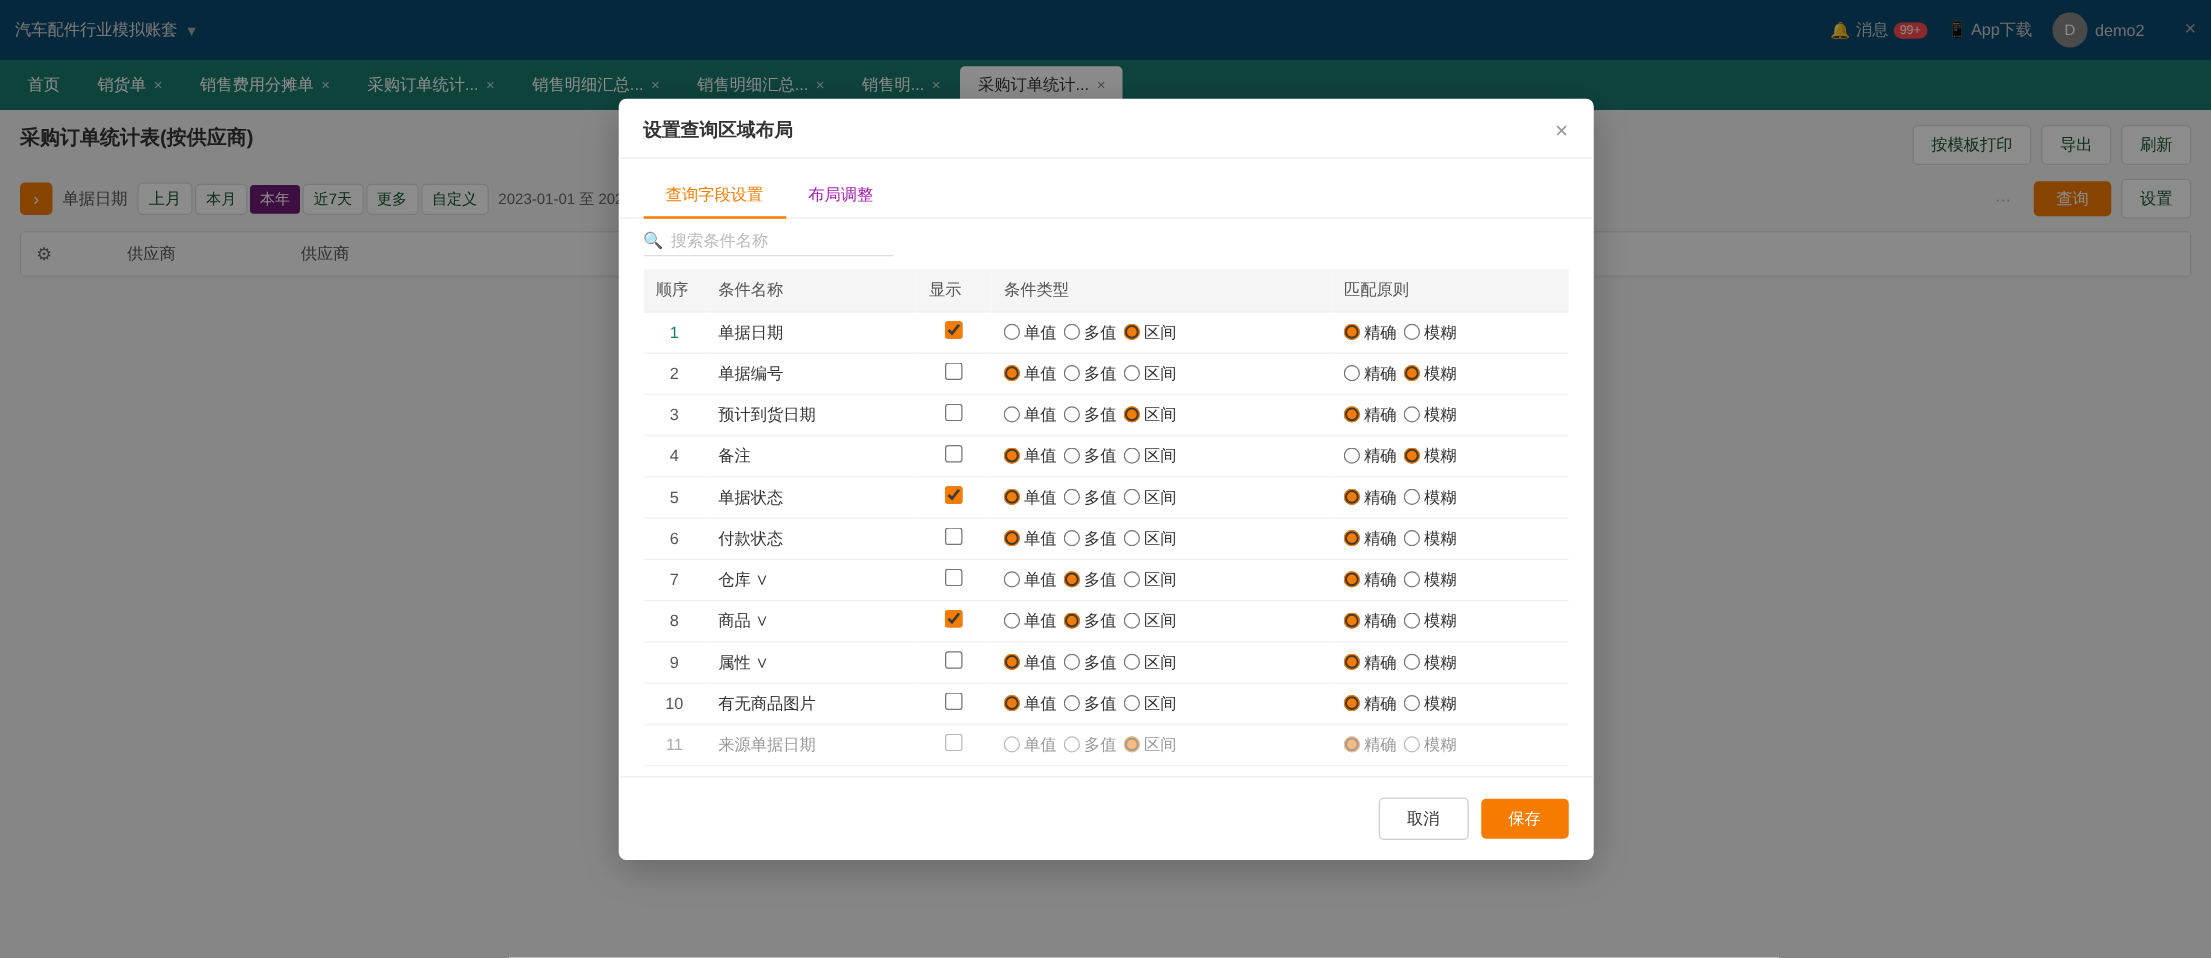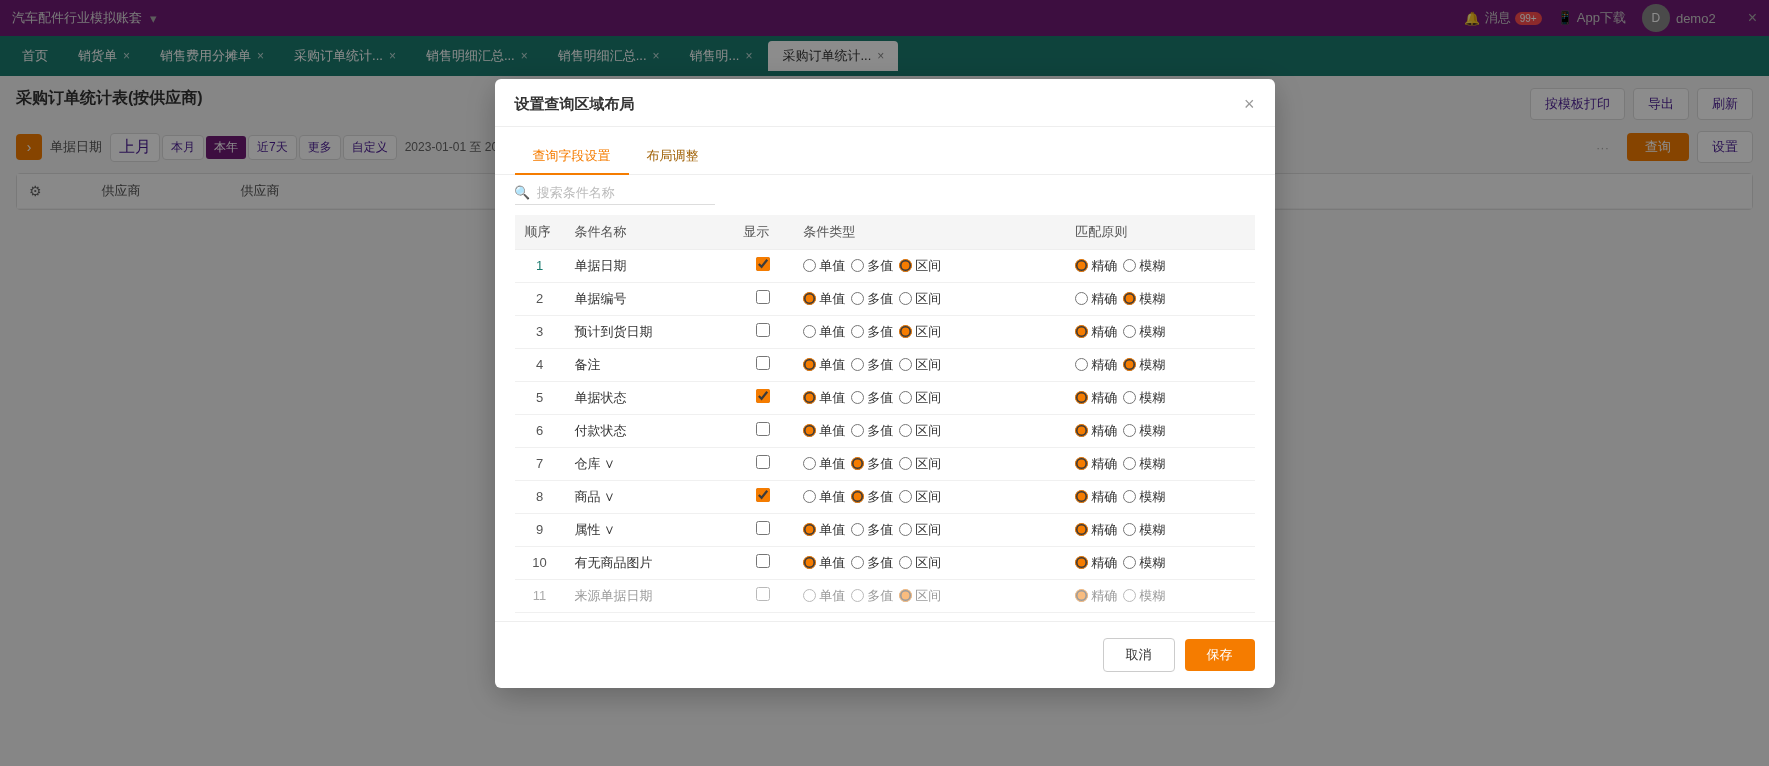--- a/index.html
+++ b/index.html
@@ -1,21 +1,21 @@
 <!DOCTYPE html>
 <html><head>
   <meta charset="utf-8">
   <style>
     * { box-sizing: border-box; margin: 0; padding: 0; }
     body { font-family: 'Microsoft YaHei', Arial, sans-serif; font-size: 13px; background: #f0f0f0; overflow: hidden; }
 
     
     .top-bar {
-      background: #701a75;
-      height: 36px;
+      background: #0c4a6e;
+      height: 48px;
       display: flex;
       align-items: center;
       padding: 0 12px;
       color: #ccc;
       justify-content: space-between;
     }
     .top-bar-left { display: flex; align-items: center; gap: 8px; font-size: 13px; color: #ddd; }
     .top-bar-right { display: flex; align-items: center; gap: 16px; font-size: 13px; color: #ccc; }
     .top-bar-right .notif { display: flex; align-items: center; gap: 4px; }
     .badge { background: #ff4d4f; color: #fff; border-radius: 8px; padding: 1px 5px; font-size: 10px; }
@@ -49,21 +49,21 @@
     
     .page-content {
       background: #f5f5f5;
       padding: 12px 16px;
       min-height: 700px;
       position: relative;
     }
     .page-title { font-size: 16px; font-weight: bold; color: #333; margin-bottom: 12px; }
     .toolbar-right { margin-left: auto; display: flex; gap: 8px; }
     .btn-orange { background: #f57c00; color: #fff; border: none; border-radius: 4px; padding: 6px 14px; cursor: pointer; font-size: 13px; }
-    .btn-white { background: #fff; color: #4c1d95; border: 1px solid #ddd; border-radius: 4px; padding: 6px 14px; cursor: pointer; font-size: 13px; }
+    .btn-white { background: #fff; color: #14532d; border: 1px solid #ddd; border-radius: 4px; padding: 6px 14px; cursor: pointer; font-size: 13px; }
 
     
     .table-area { background: #fff; border: 1px solid #ddd; border-radius: 4px; }
     .table-header { display: flex; align-items: center; padding: 8px 12px; background: #f9f9f9; border-bottom: 1px solid #eee; }
     .gear-icon { color: #666; font-size: 14px; }
 
     
     .overlay {
       position: fixed; top: 0; left: 0; right: 0; bottom: 0;
       background: rgba(0,0,0,0.45);
@@ -93,21 +93,21 @@
     }
     .dialog-title { font-size: 15px; font-weight: bold; color: #333; }
     .dialog-close { cursor: pointer; color: #999; font-size: 18px; line-height: 1; }
 
     
     .dialog-tabs { display: flex; padding: 12px 20px 0; gap: 0; border-bottom: 1px solid #eee; }
     .dialog-tab {
       padding: 8px 18px;
       font-size: 13px;
       cursor: pointer;
-      color: #a16207;
+      color: #a21caf;
       border-bottom: 2px solid transparent;
       margin-bottom: -1px;
     }
     .dialog-tab.active { color: #f57c00; border-bottom: 2px solid #f57c00; font-weight: 500; }
 
     
     .dialog-search {
       padding: 10px 20px;
       display: flex;
       align-items: center;
@@ -239,21 +239,21 @@
       <button class="btn-white">按模板打印</button>
       <button class="btn-white">导出</button>
       <button class="btn-white">刷新</button>
     </div>
   </div>
 
   <div style="display:flex;align-items:center;gap:8px;margin-bottom:10px;">
     <button style="background:#f57c00;color:#fff;border:none;border-radius:4px;width:26px;height:26px;cursor:pointer;font-size:14px;">›</button>
     <span style="font-size:13px;color:#555;">单据日期</span>
     <div style="display:flex;align-items:center;gap:2px;">
-      <button class="btn-white" style="padding:3px 8px;font-size:16px;">上月</button>
+      <button class="btn-white" style="padding:3px 8px;font-size:13px;">上月</button>
       <button class="btn-white" style="padding:3px 8px;font-size:12px;">本月</button>
       <button style="background:#701a75;color:#fff;border:none;border-radius:3px;padding:3px 8px;font-size:12px;cursor:pointer;">本年</button>
       <button class="btn-white" style="padding:3px 8px;font-size:12px;">近7天</button>
       <button class="btn-white" style="padding:3px 8px;font-size:12px;">更多</button>
       <button class="btn-white" style="padding:3px 8px;font-size:12px;">自定义</button>
     </div>
     <span style="font-size:12px;color:#666;">2023-01-01 至 2023-12-31</span>
     <span style="margin-left:auto;color:#aaa;cursor:pointer;">···</span>
     <button class="btn-orange" style="padding:5px 18px;margin-left:10px;">查询</button>
     <button class="btn-white">设置</button>

